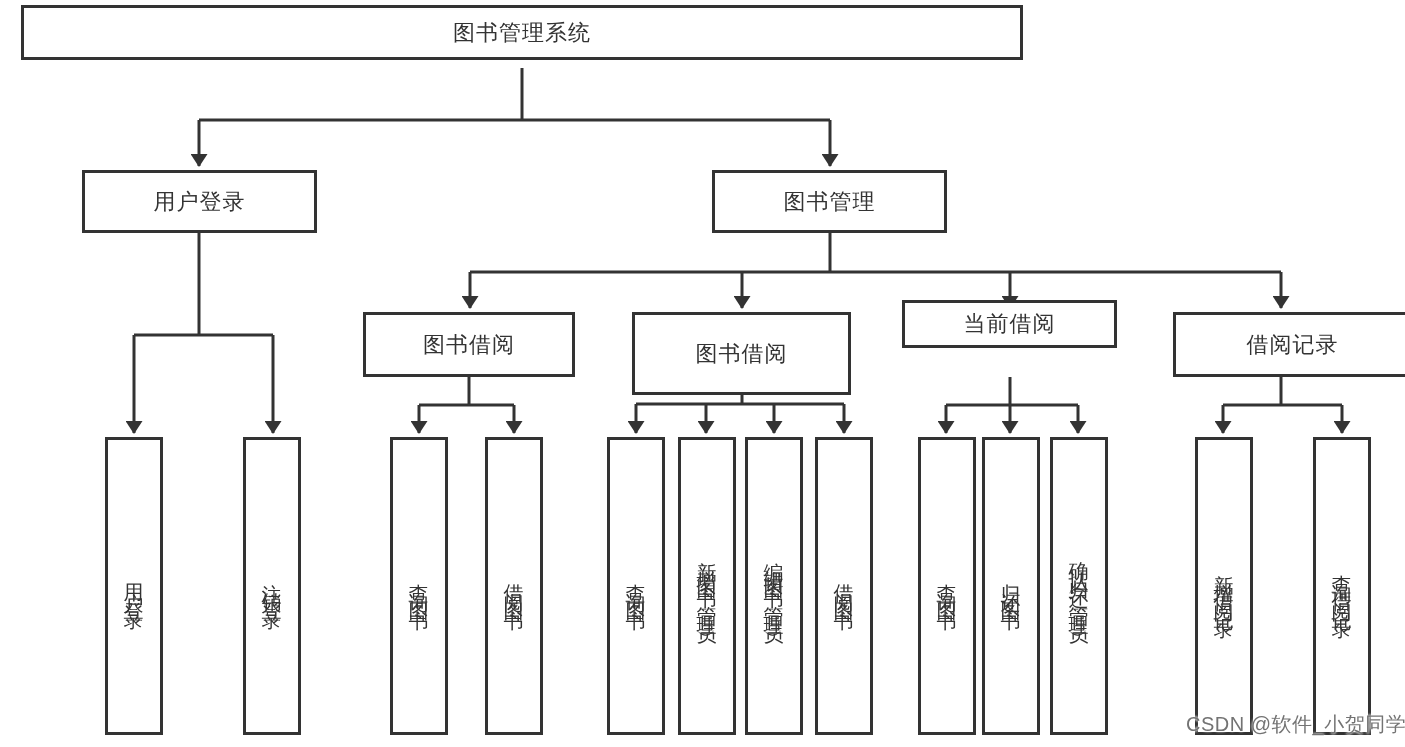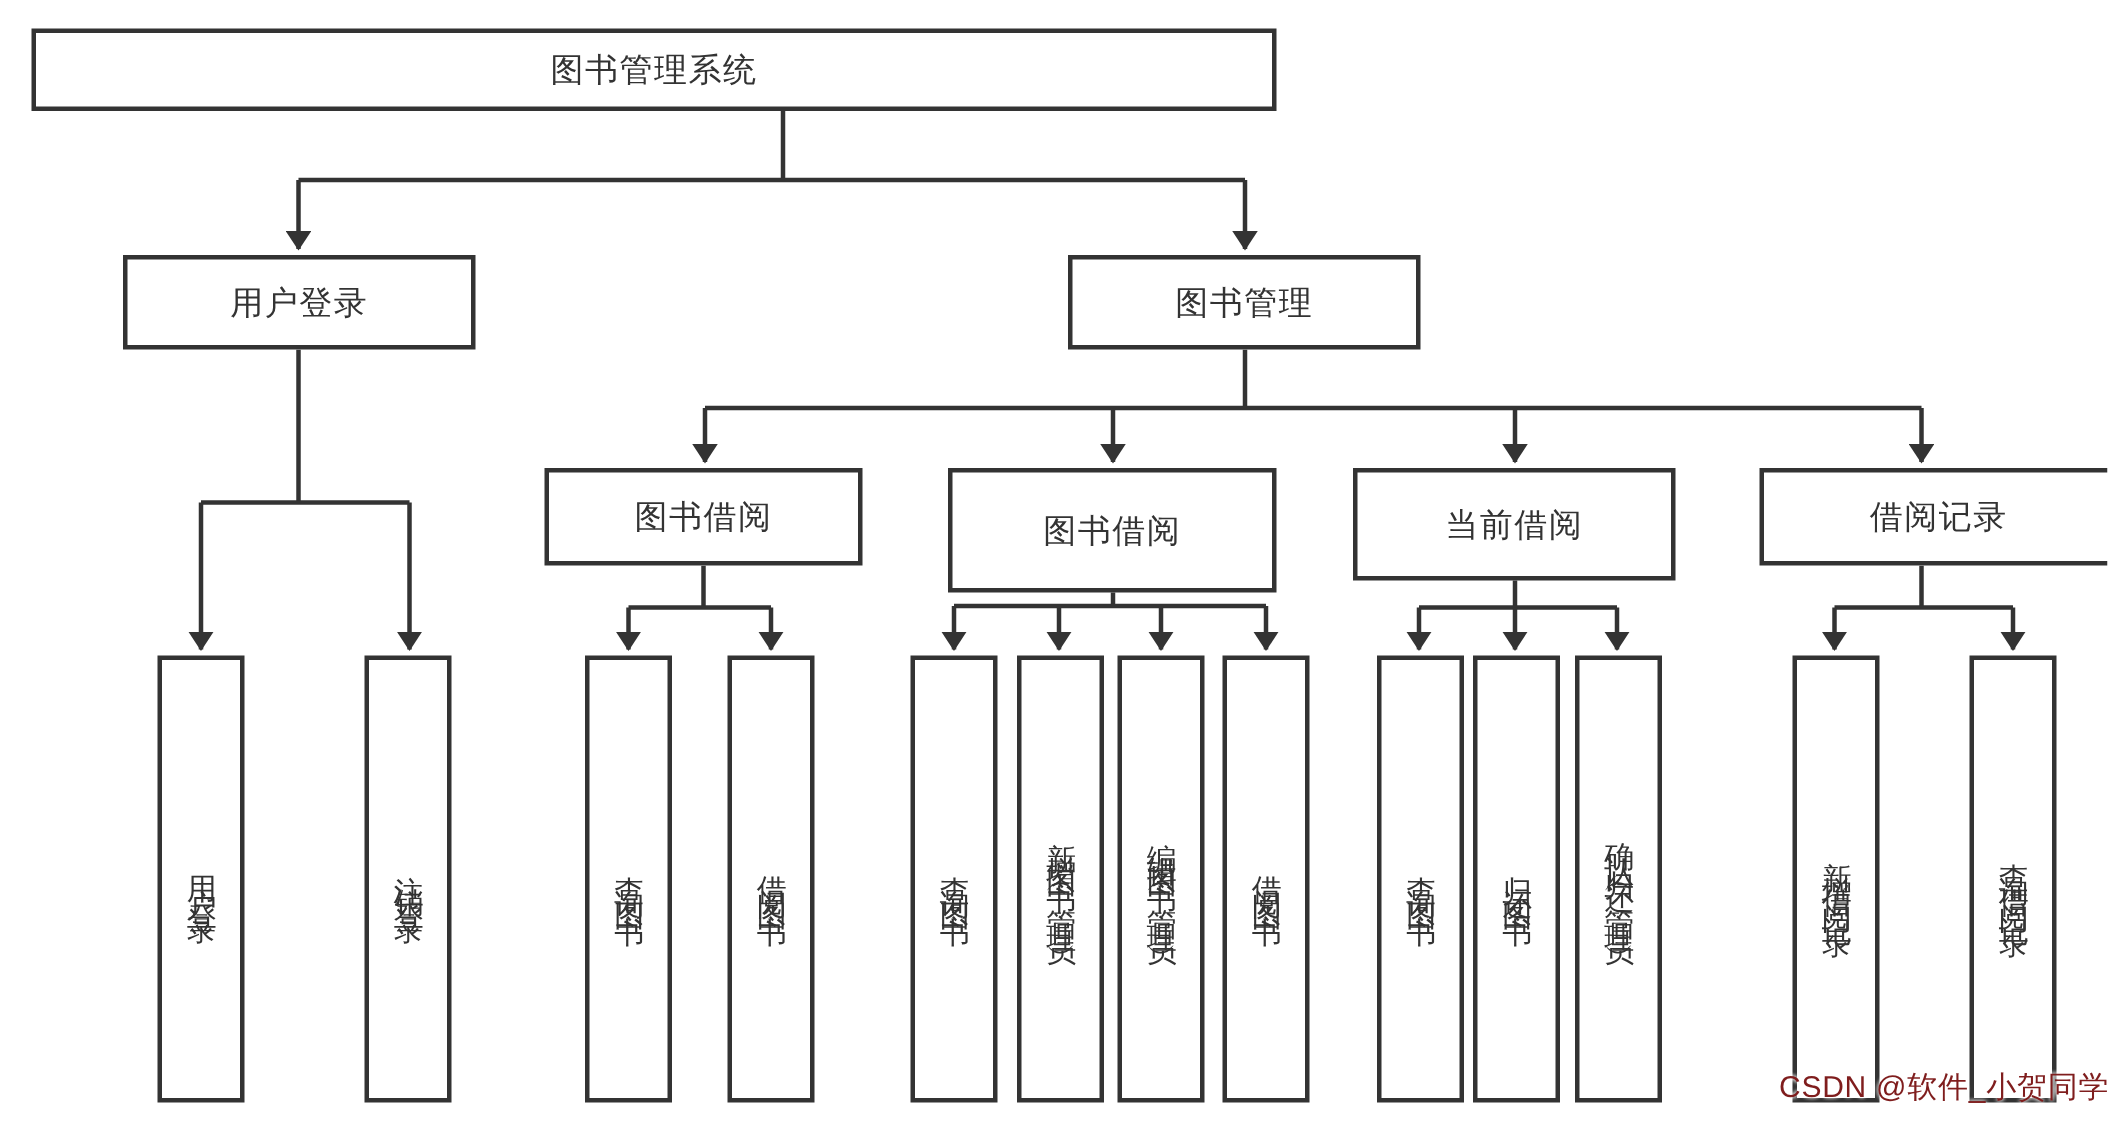--- a/index.html
+++ b/index.html
@@ -26,21 +26,21 @@
     writing-mode:vertical-rl;
     text-orientation:mixed;
     font-size:20px;
     letter-spacing:9px;
     line-height:1.1;
   }
   .watermark{
     position:absolute;
     left:1186px;top:711px;
     z-index:3;
-    color:#7f1d1d;
+    color:#737373;
     font-size:20px;
     letter-spacing:0.5px;
     white-space:nowrap;
     text-shadow:0 0 3px #ffffff, 0 0 3px #ffffff;
   }
 </style>
 </head>
 <body>
 
 <div class="canvas">
@@ -88,28 +88,28 @@
       <path d="M1010,405 V433" marker-end="url(#arrow)"></path>
       <path d="M1078,405 V433" marker-end="url(#arrow)"></path>
 
       <path d="M1281,377 V405"></path>
       <path d="M1223,405 H1342"></path>
       <path d="M1223,405 V433" marker-end="url(#arrow)"></path>
       <path d="M1342,405 V433" marker-end="url(#arrow)"></path>
     </g>
   </svg>
 
-  <div class="box h" style="left:21px;top:19px;width:830px;height:55px">图书管理系统</div>
+  <div class="box h" style="left:21px;top:5px;width:1002px;height:55px">图书管理系统</div>
 
   <div class="box h" style="left:82px;top:170px;width:235px;height:63px">用户登录</div>
   <div class="box h" style="left:712px;top:170px;width:235px;height:63px">图书管理</div>
 
   <div class="box h" style="left:363px;top:312px;width:212px;height:65px">图书借阅</div>
   <div class="box h" style="left:632px;top:312px;width:219px;height:83px">图书借阅</div>
-  <div class="box h" style="left:902px;top:312px;width:215px;height:75px">当前借阅</div>
+  <div class="box h" style="left:902px;top:300px;width:215px;height:48px">当前借阅</div>
   <div class="box h" style="left:1173px;top:312px;width:239px;height:65px">借阅记录</div>
 
   <div class="box v" style="left:105px;top:437px;width:58px;height:298px">用户登录</div>
   <div class="box v" style="left:243px;top:437px;width:58px;height:298px">注销登录</div>
 
   <div class="box v" style="left:390px;top:437px;width:58px;height:298px">查询图书</div>
   <div class="box v" style="left:485px;top:437px;width:58px;height:298px">借阅图书</div>
 
   <div class="box v" style="left:607px;top:437px;width:58px;height:298px">查询图书</div>
   <div class="box v" style="left:678px;top:437px;width:58px;height:298px">新增图书（管理员）</div>

